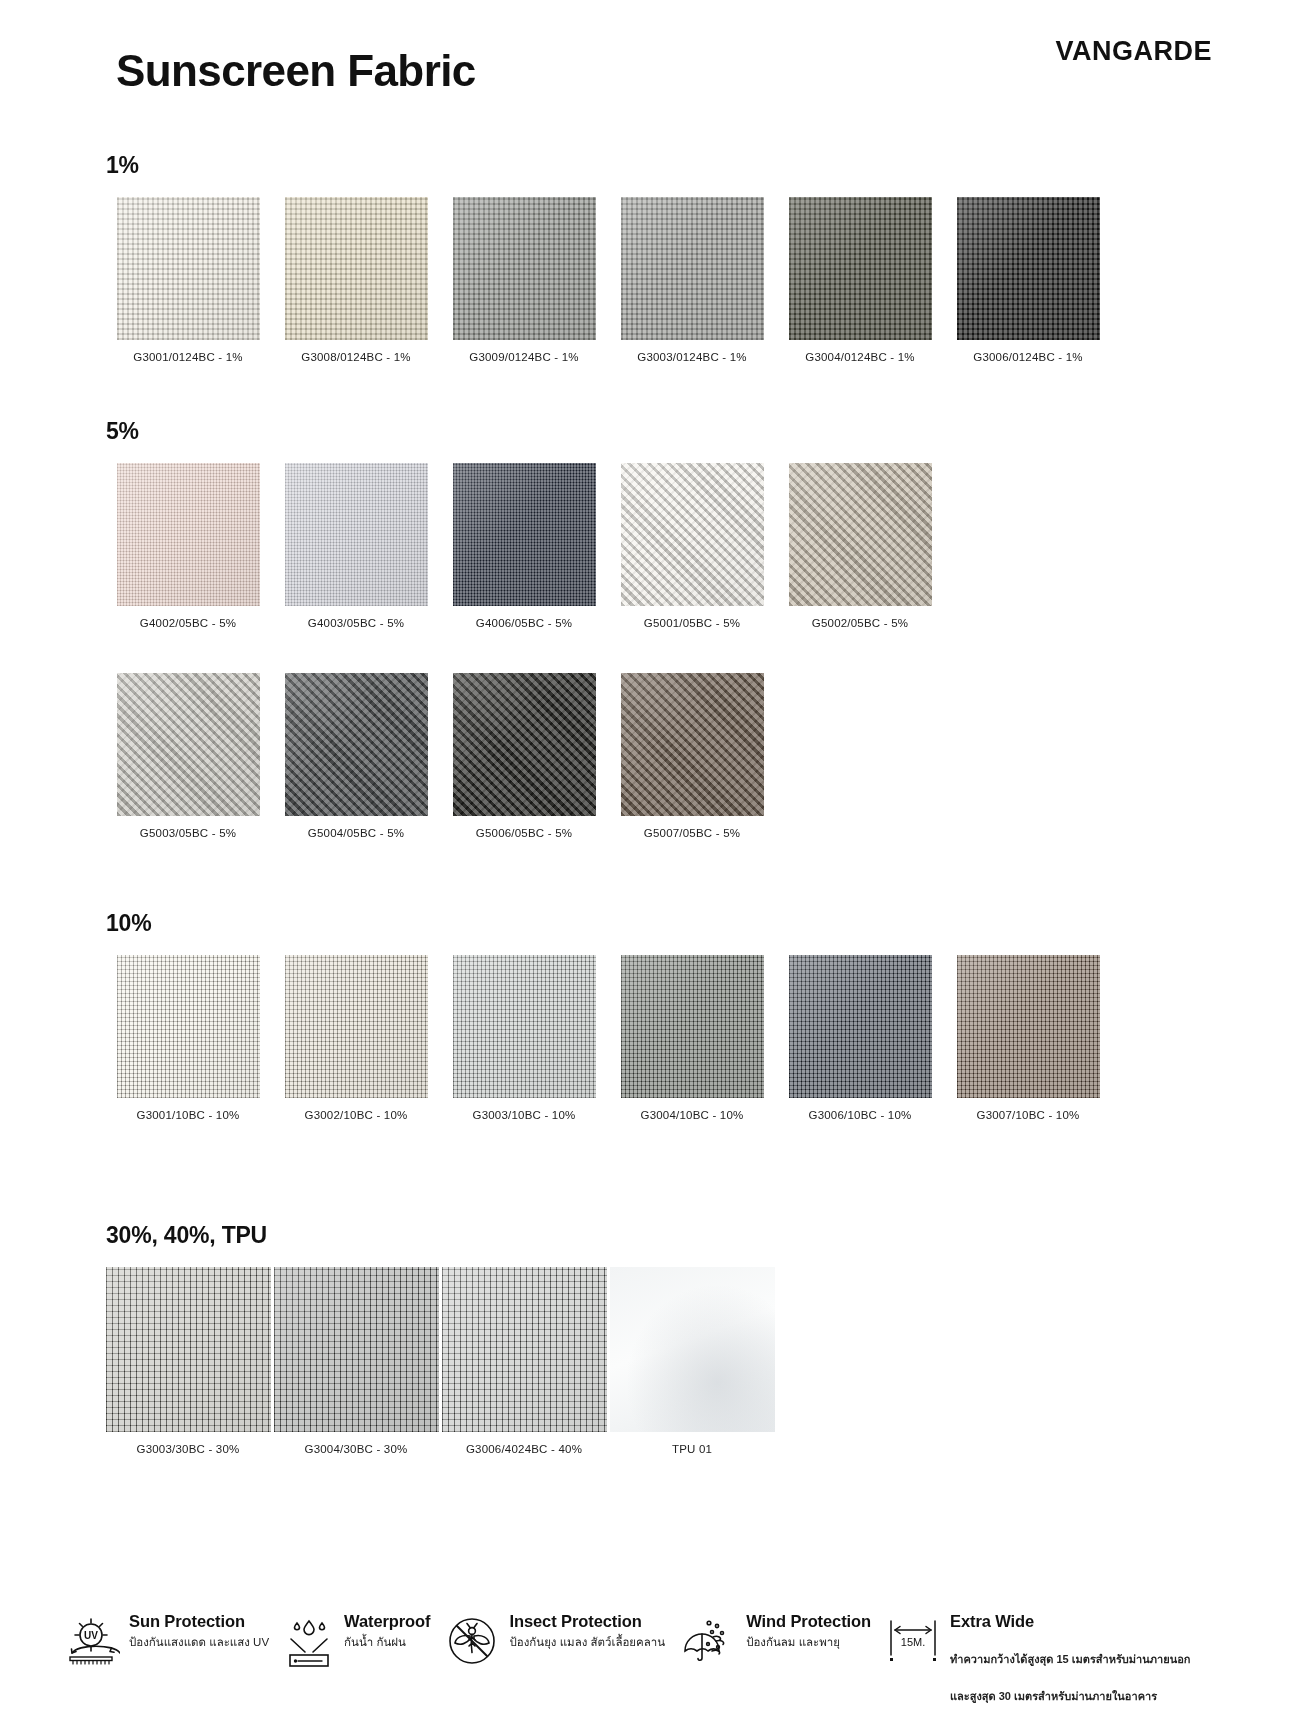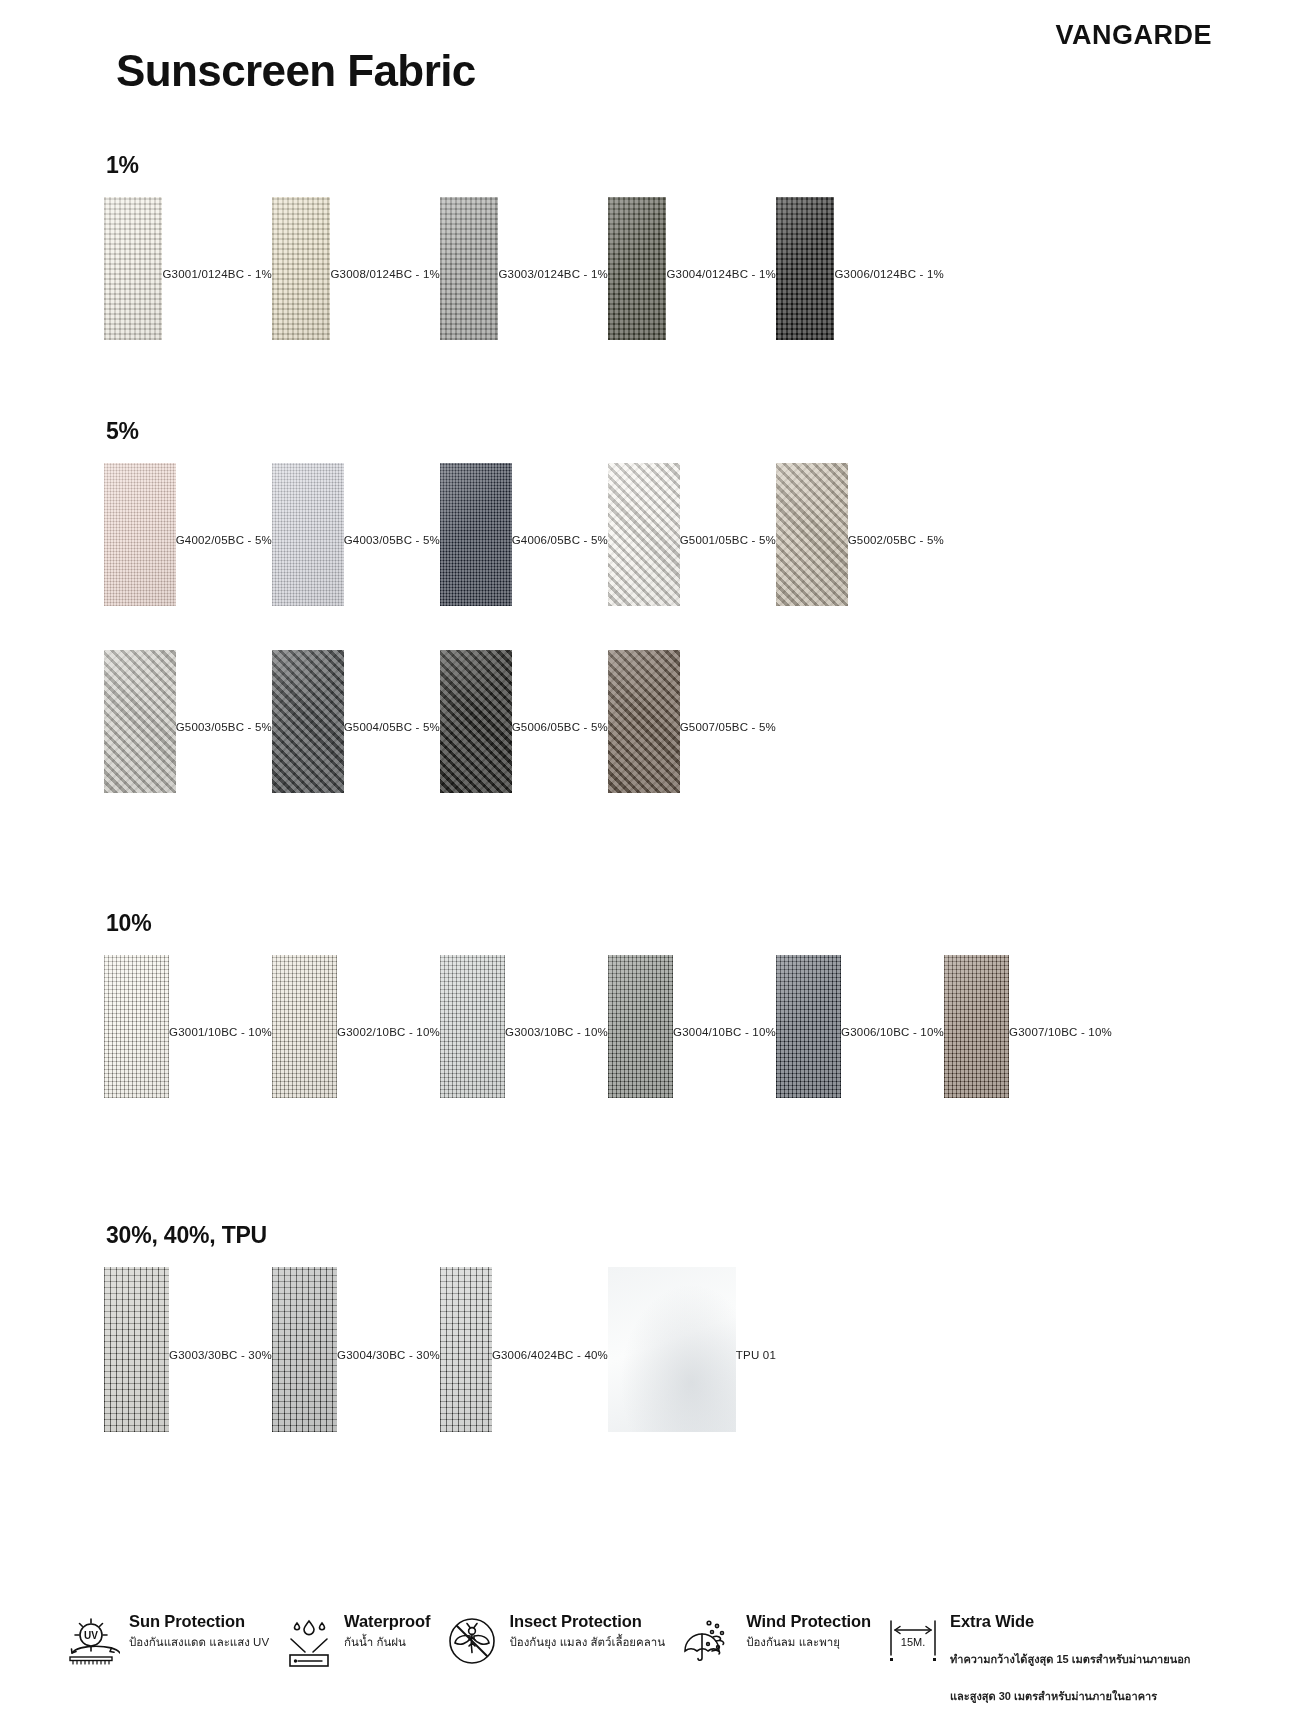--- a/index.html
+++ b/index.html
@@ -19,21 +19,21 @@
     position: relative;
     width: 1312px;
     height: 1723px;
     box-sizing: border-box;
     padding: 0 100px;
   }
 
   
   .brand {
     position: absolute;
-    top: 20px;
+    top: 36px;
     right: 100px;
     font-size: 27px;
     font-weight: 700;
     letter-spacing: 0.5px;
     color: #111;
   }
   .title {
     position: absolute;
     top: 46px;
     left: 116px;
@@ -56,21 +56,21 @@
 
   .grid {
     display: flex;
     flex-wrap: wrap;
     gap: 0px;
   }
   .cell {
     width: 168px;
     margin-right: 0px;
     display: flex;
-    flex-direction: row;
+    flex-direction: column;
     align-items: center;
   }
   .swatch {
     width: 143px;
     height: 143px;
     background-color: #ddd;
     position: relative;
     overflow: hidden;
   }
   .swatch.big { width: 165px; height: 165px; }
@@ -188,20 +188,26 @@
         <div class="swatch w-basket" style="background-color:#efece2">
             <span class="sheen"></span>
           </div>
         <div class="caption">G3001/0124BC - 1%</div>
       </div>
       <div class="cell">
         <div class="swatch w-basket" style="background-color:#e4dcc2">
             <span class="sheen"></span>
           </div>
         <div class="caption">G3008/0124BC - 1%</div>
+      </div>
+      <div class="cell">
+        <div class="swatch w-basket" style="background-color:#8f918c">
+            <span class="sheen"></span>
+          </div>
+        <div class="caption">G3009/0124BC - 1%</div>
       </div>
       <div class="cell">
         <div class="swatch w-basket" style="background-color:#9b9c98">
             <span class="sheen"></span>
           </div>
         <div class="caption">G3003/0124BC - 1%</div>
       </div>
       <div class="cell">
         <div class="swatch w-basket" style="background-color:#4b4c3f">
             <span class="sheen"></span>

